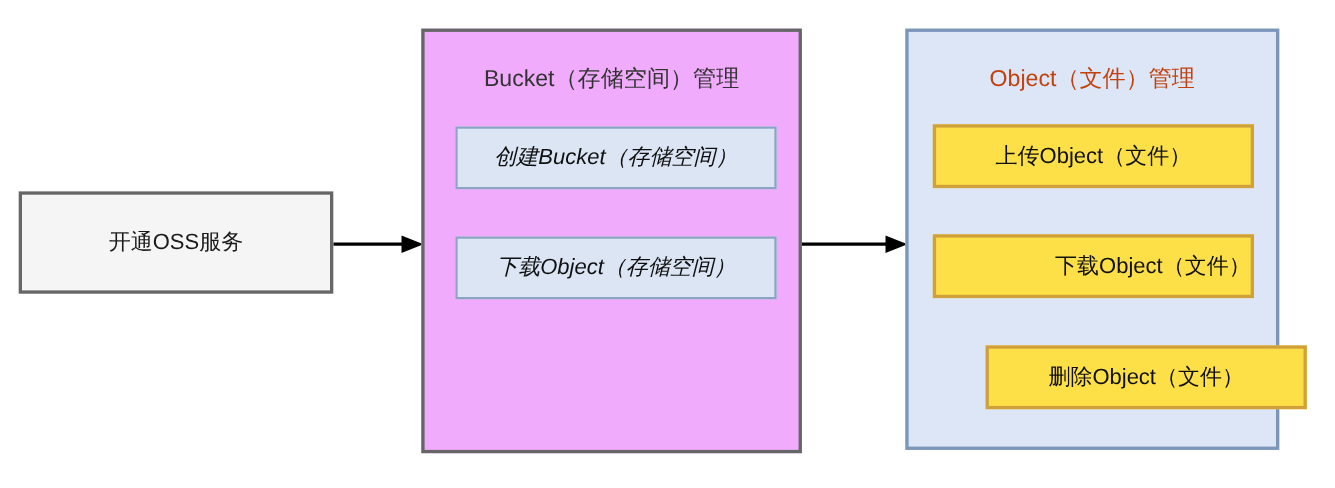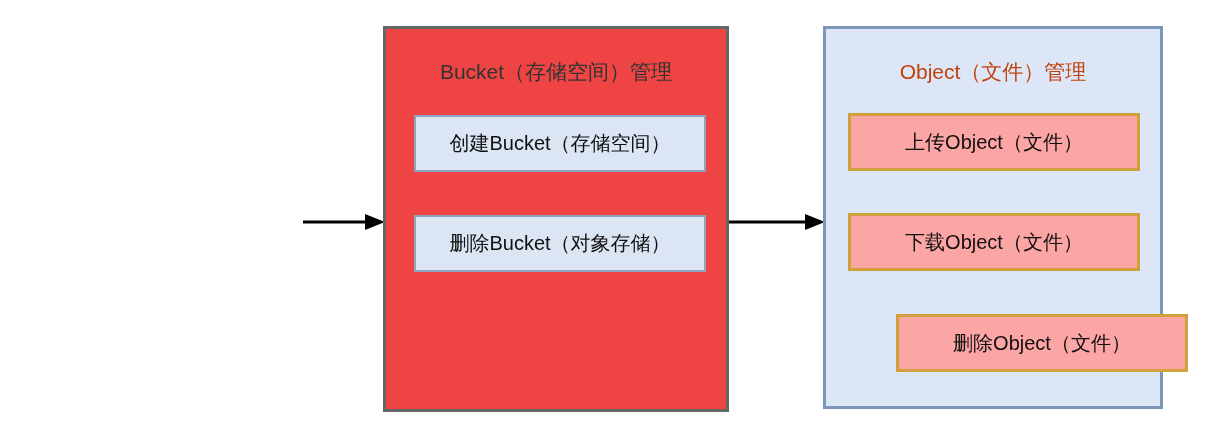--- a/index.html
+++ b/index.html
@@ -41,41 +41,42 @@
     color: #1a1a1a;
     font-size: 20px;
   }
 
   
   #group-bucket {
     left: 383px;
     top: 26px;
     width: 346px;
     height: 386px;
-    background: #ef4444;
+    background: #f0abfc;
     border: 3px solid #666666;
   }
   #group-bucket-title {
     position: absolute;
     left: 0;
     right: 0;
     top: 30px;
     text-align: center;
     font-size: 21px;
     color: #333333;
     white-space: nowrap;
   }
   .blue-item {
     background: #dbe5f4;
     border: 2px solid #8ba4c4;
     color: #101010;
     font-size: 20px;
     left: 28px;
     width: 292px;
     height: 57px;
+    font-style: italic;
   }
   #item-create-bucket { top: 86px; }
   #item-delete-bucket { top: 186px; }
 
   
   #group-object {
     left: 823px;
     top: 26px;
     width: 340px;
     height: 383px;
@@ -86,30 +87,30 @@
     position: absolute;
     left: 0;
     right: 0;
     top: 30px;
     text-align: center;
     font-size: 21px;
     color: #c2410c;
     white-space: nowrap;
   }
   .orange-item {
-    background: #fca5a5;
+    background: #fde047;
     border: 3px solid #d0a03c;
     color: #101010;
     font-size: 20px;
     left: 22px;
     width: 292px;
     height: 58px;
   }
   #item-upload-object { top: 84px; }
-  #item-download-object { top: 184px; }
+  #item-download-object { top: 184px; justify-content: flex-end; }
   #item-delete-object { top: 285px; margin-left: 48px; }
 
   
   .arrow {
     position: absolute;
     top: 212px;
     height: 20px;
   }
   #arrow-oss-to-bucket { left: 303px; width: 82px; }
   #arrow-bucket-to-object { left: 729px; width: 96px; }
@@ -124,37 +125,40 @@
     white-space: nowrap;
     letter-spacing: 1px;
     pointer-events: none;
   }
 </style>
 </head>
 <body>
 
 <div id="canvas">
 
+  <div class="box" id="node-oss">
+    <span>开通OSS服务</span>
+  </div>
 
   <div class="arrow" id="arrow-oss-to-bucket">
     <svg width="82" height="20" viewBox="0 0 82 20" xmlns="http://www.w3.org/2000/svg">
       <line x1="0" y1="10" x2="66" y2="10" stroke="#000000" stroke-width="3"></line>
       <polygon points="62,2 82,10 62,18" fill="#000000"></polygon>
     </svg>
   </div>
 
   <div class="box" id="group-bucket">
     <div id="group-bucket-title">Bucket（存储空间）管理</div>
 
     <div class="box blue-item" id="item-create-bucket">
       <span>创建Bucket（存储空间）</span>
     </div>
 
     <div class="box blue-item" id="item-delete-bucket">
-      <span>删除Bucket（对象存储）</span>
+      <span>下载Object（存储空间）</span>
     </div>
   </div>
 
   <div class="arrow" id="arrow-bucket-to-object">
     <svg width="96" height="20" viewBox="0 0 96 20" xmlns="http://www.w3.org/2000/svg">
       <line x1="0" y1="10" x2="80" y2="10" stroke="#000000" stroke-width="3"></line>
       <polygon points="76,2 96,10 76,18" fill="#000000"></polygon>
     </svg>
   </div>
 

